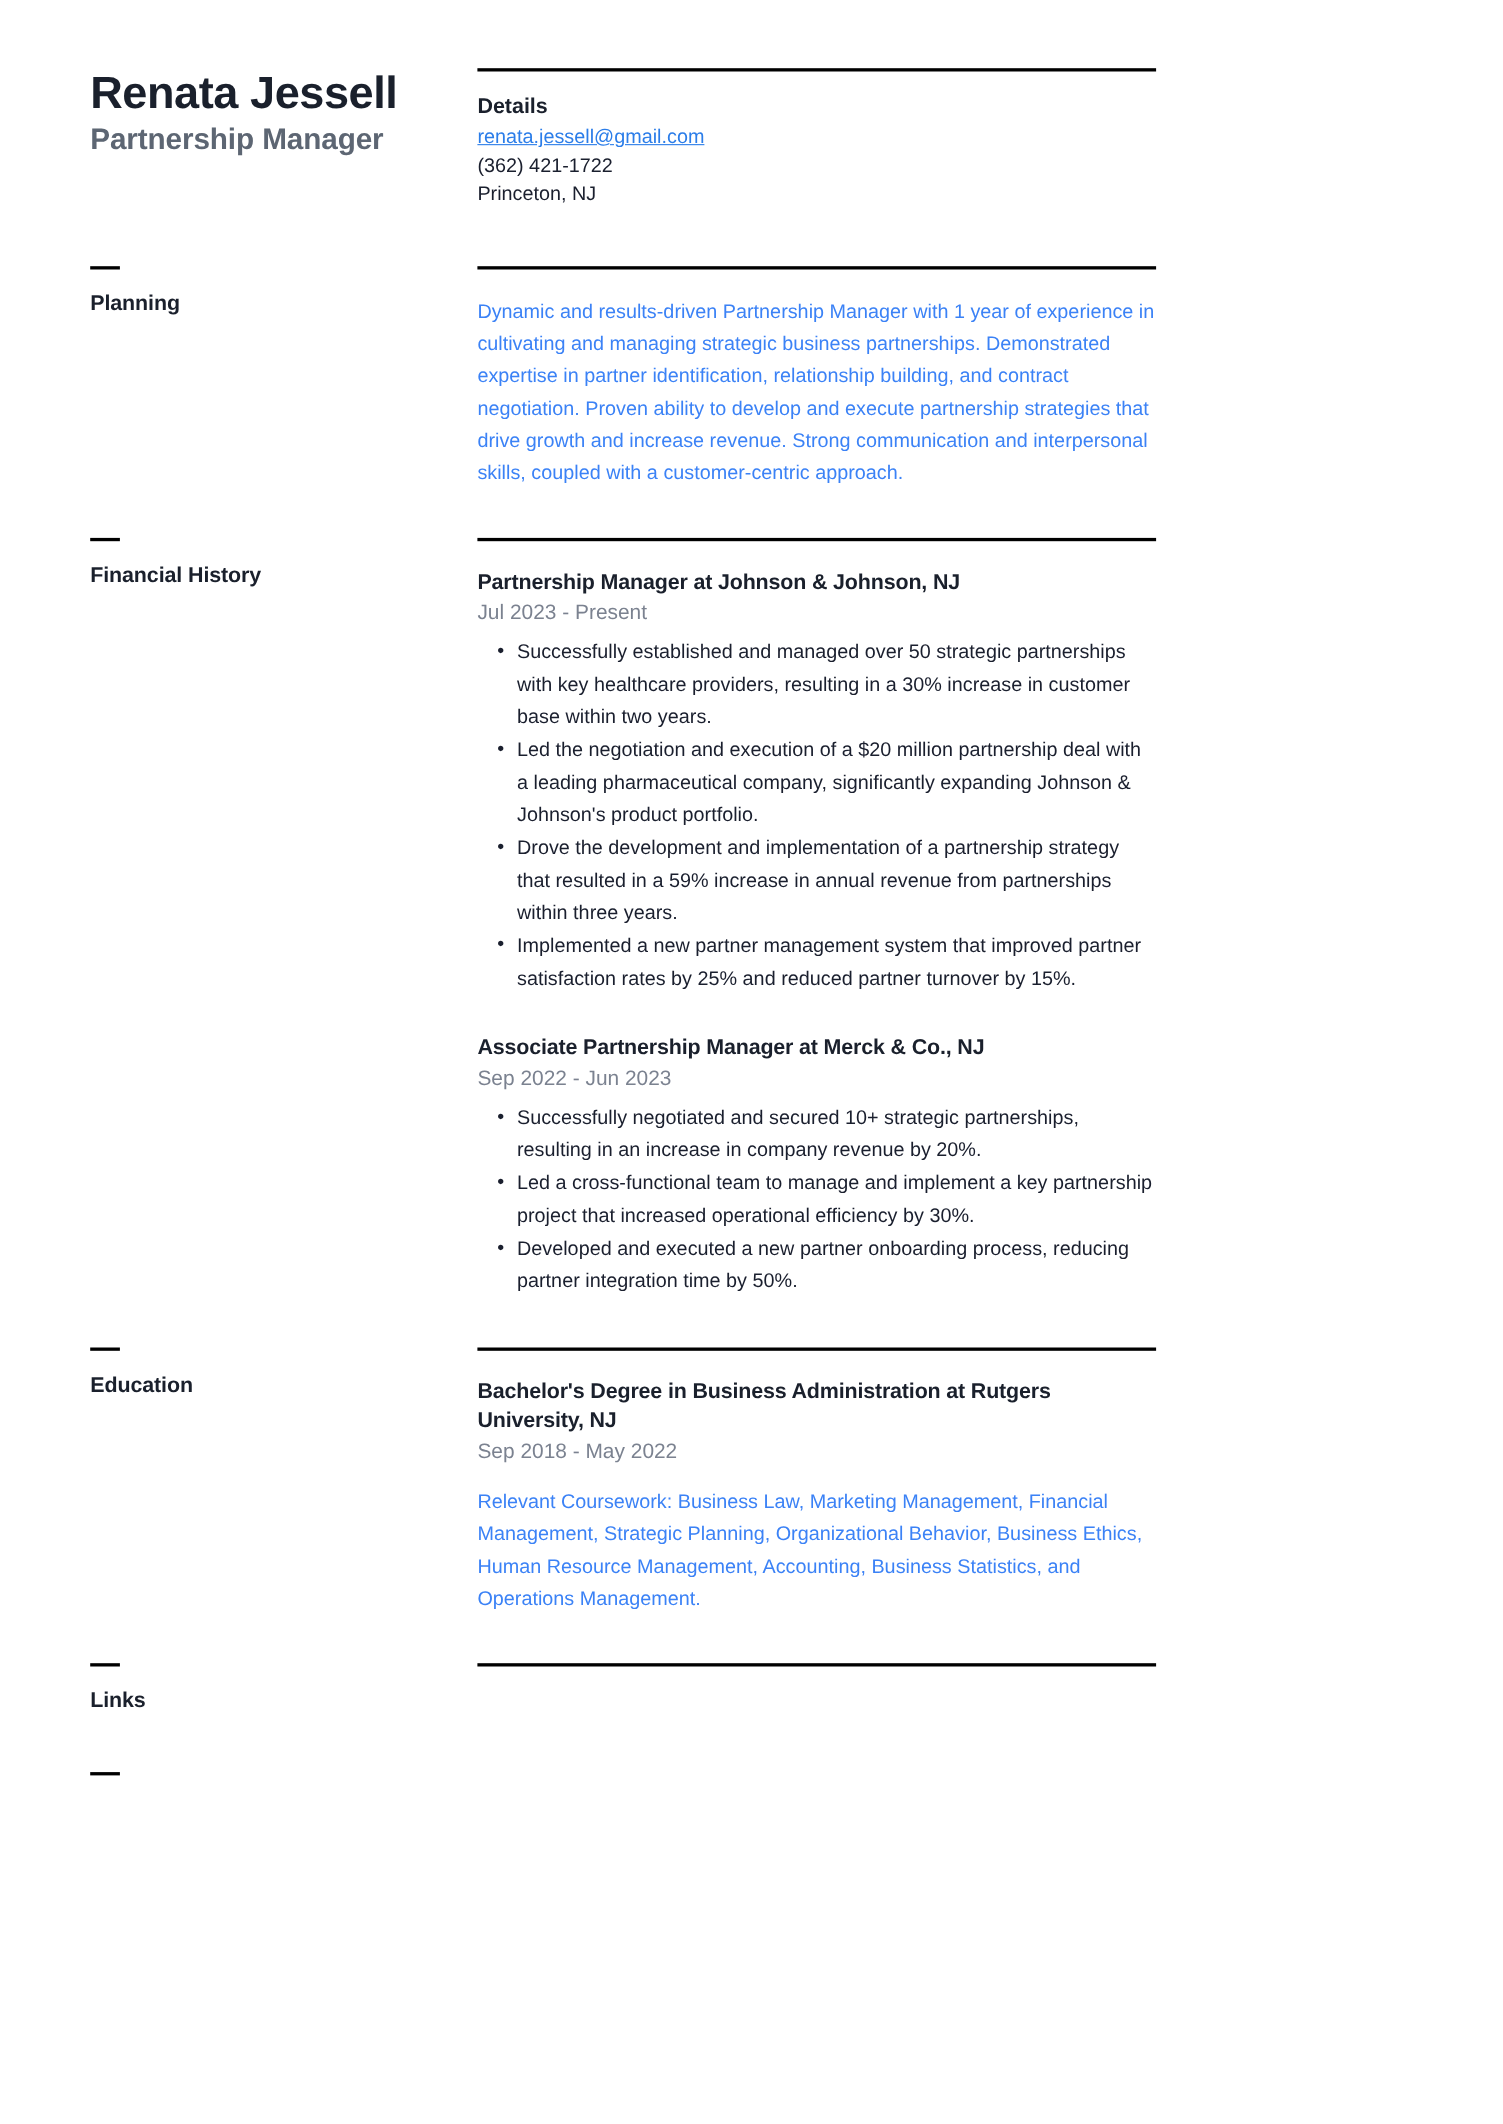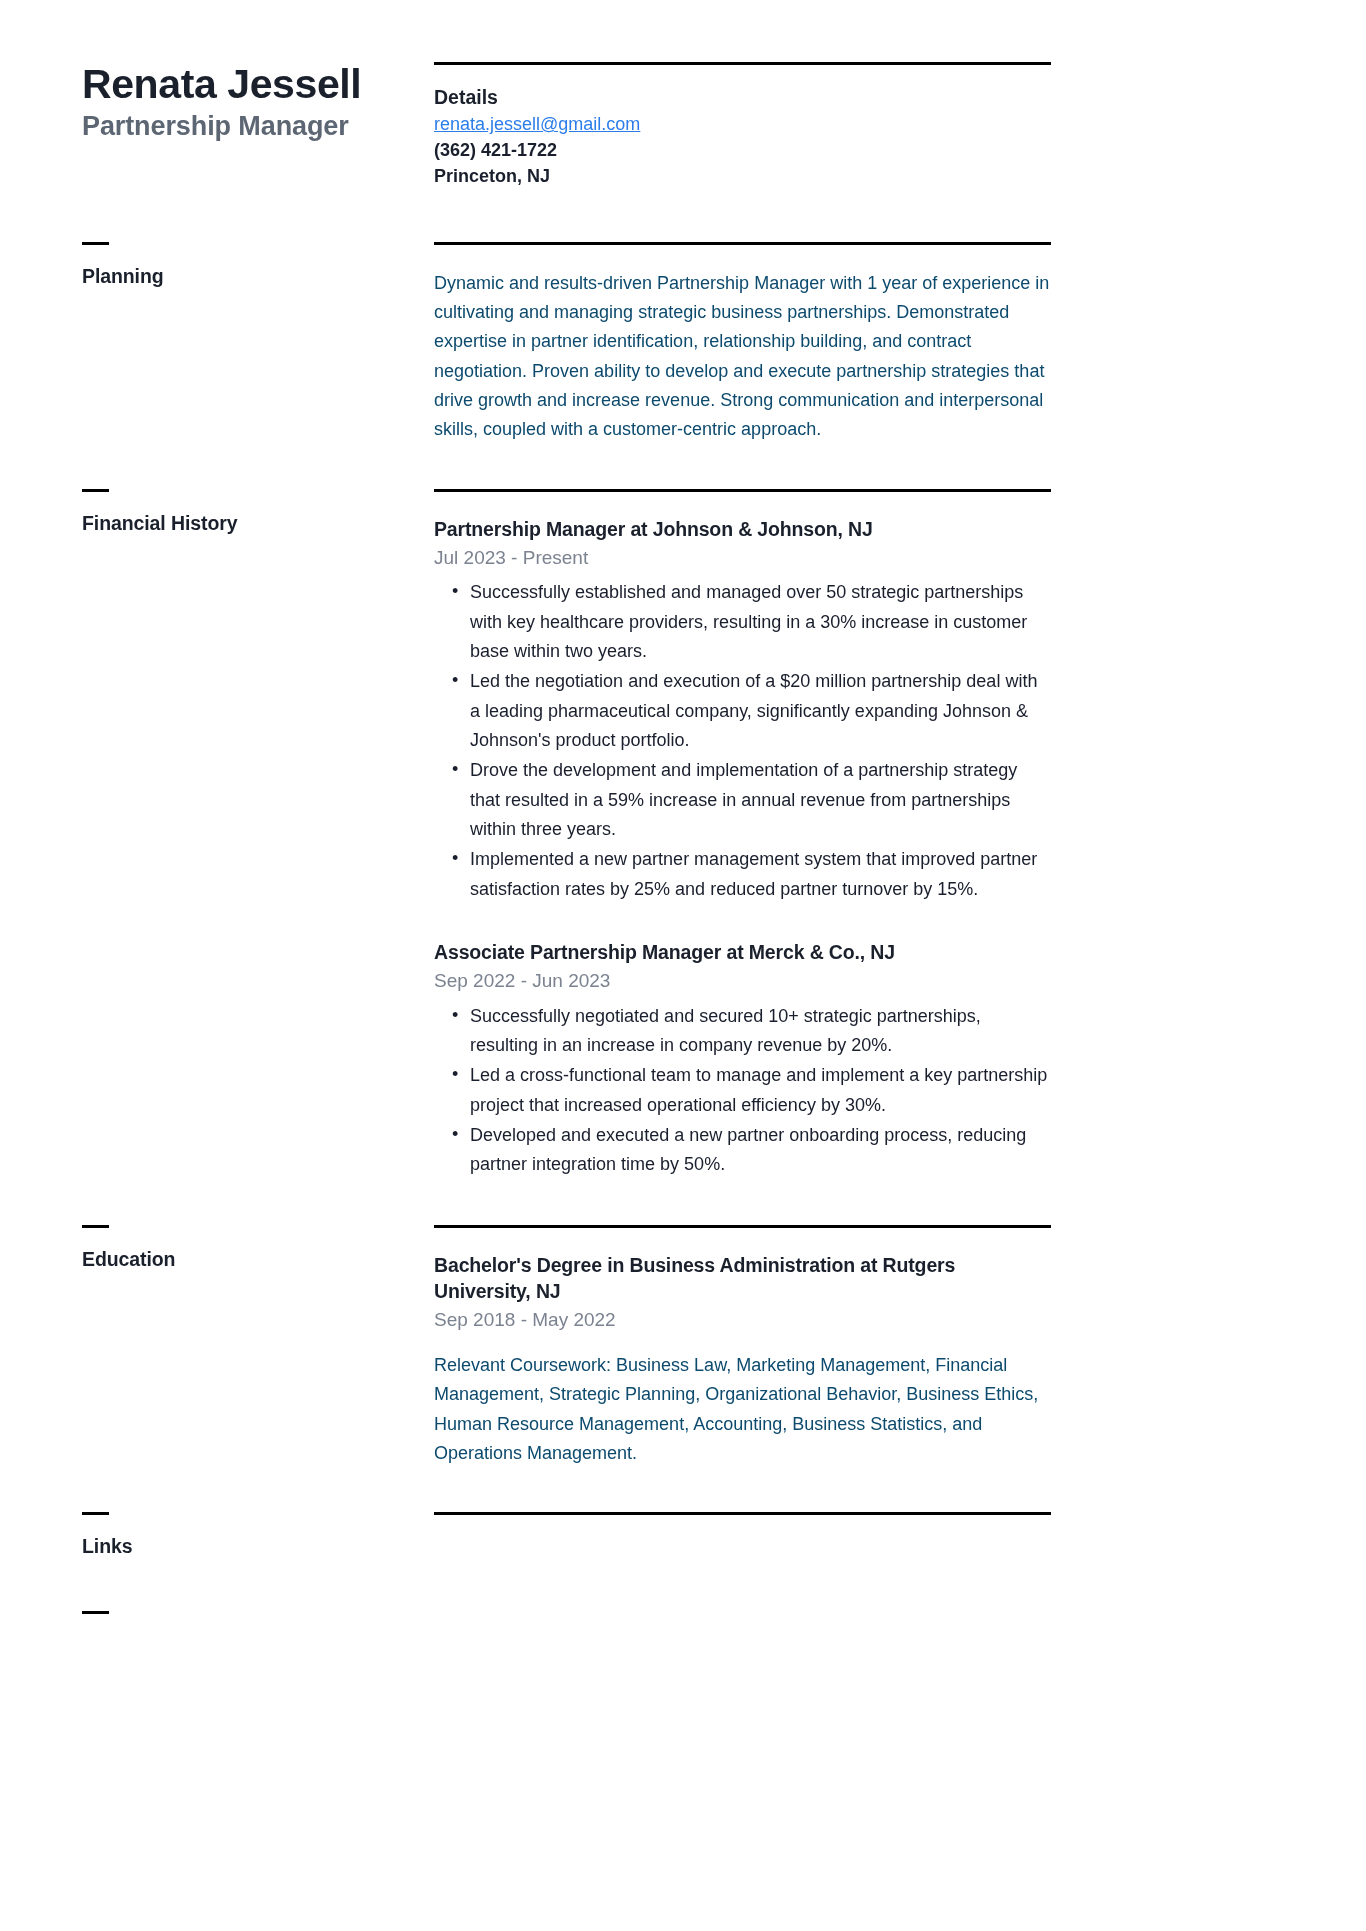--- a/index.html
+++ b/index.html
@@ -96,34 +96,33 @@
     font-size: 19.5px;
     font-weight: 700;
     color: #1a202c;
     line-height: 1.45;
     margin: 0 0 0 0;
   }
   .detail-line {
     font-size: 18px;
     line-height: 1.45;
     color: #1a1f2e;
-    font-weight: bold;
   }
   .link {
     color: #2b7de9;
     text-decoration: underline;
     font-size: 18px;
     line-height: 1.45;
     cursor: pointer;
   }
 
   .body-text {
     font-size: 18px;
     line-height: 1.63;
-    color: #0c4a6e;
+    color: #3b82f6;
     margin: 0;
     max-width: 620px;
   }
 
   .date-text {
     font-size: 19px;
     line-height: 1.5;
     color: #7b8290;
     margin: 0 0 6px 0;
   }

